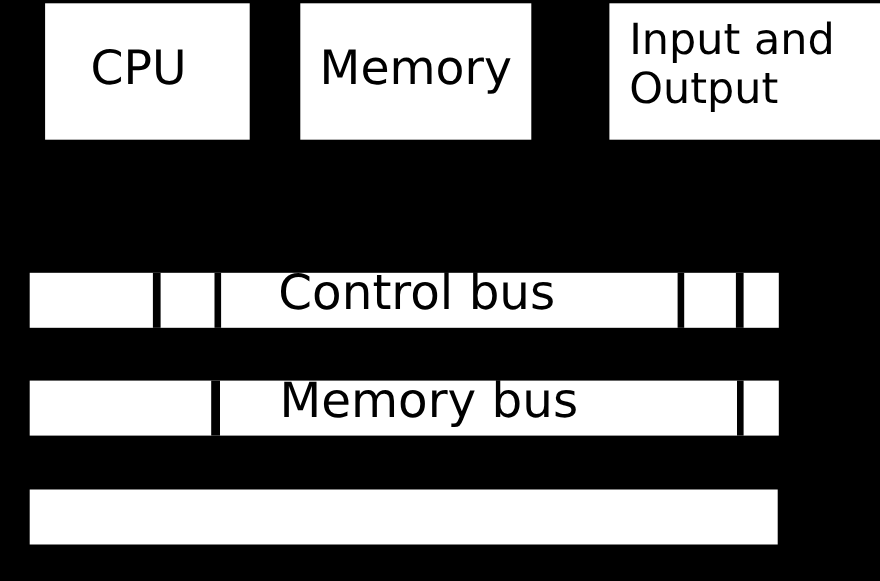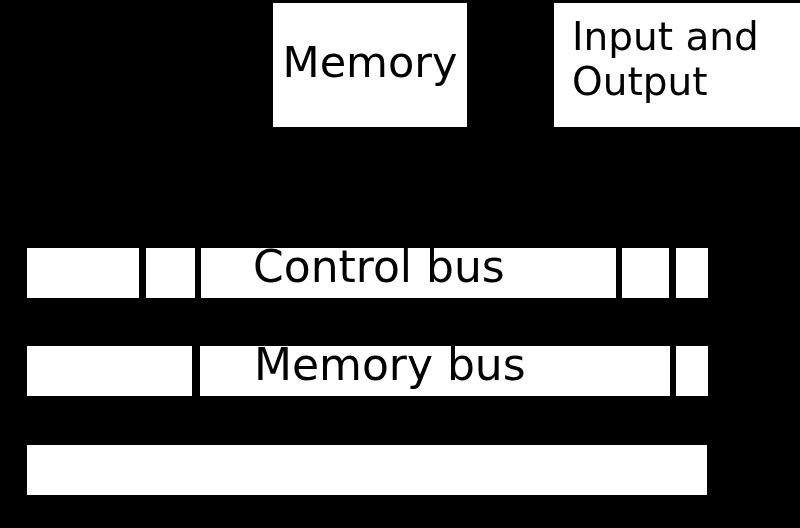--- a/index.html
+++ b/index.html
@@ -27,21 +27,21 @@
     justify-content: center;
   }
   .box-label {
     font-size: 43px;
     line-height: 1.15;
     white-space: nowrap;
     transform: translateY(-2px);
   }
   #cpu-box    { left: 41px;  width: 186px; }
   #cpu-box .box-label { transform: translate(-8px, -2px); }
-  #memory-box { left: 273px; width: 194px; }
+  #memory-box { left: 273px; width: 210px; }
   #io-box {
     left: 522px;
     width: 248px;
     display: block;
     box-sizing: border-box;
     padding: 11px 0 0 18px;
     margin-left: 32px;
   }
   #io-box .box-label {
     display: block;
@@ -87,20 +87,23 @@
   }
   #control-bus-label { left: 253px; top: 248px; }
   #address-bus-label { left: 254px; top: 346px; }
   #data-bus-label    { left: 253px; top: 445px; }
 </style>
 </head>
 <body>
 
 <div class="canvas">
 
+  <div class="box" id="cpu-box">
+    <span class="box-label">CPU</span>
+  </div>
 
   <div class="box" id="memory-box">
     <span class="box-label">Memory</span>
   </div>
 
   <div class="box" id="io-box">
     <span class="box-label">Input and Output</span>
   </div>
 
   <div class="bus" id="control-bus-bar">

